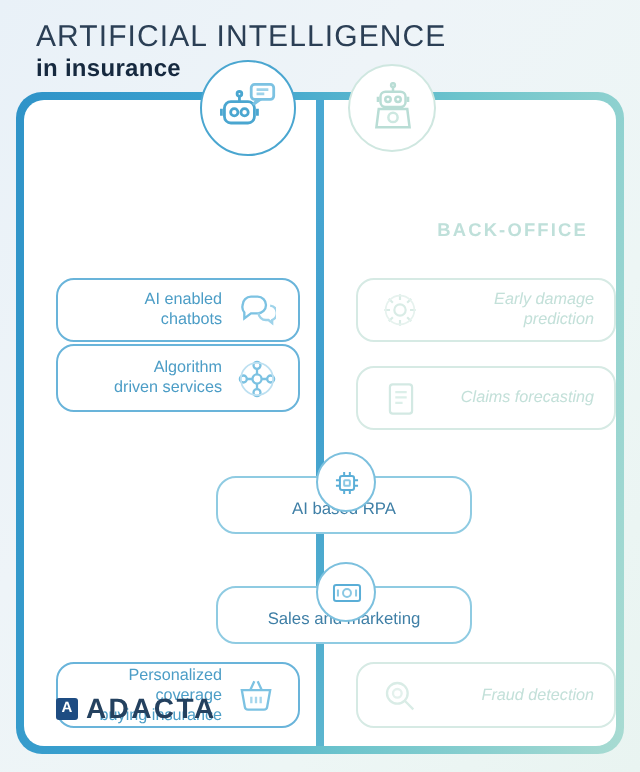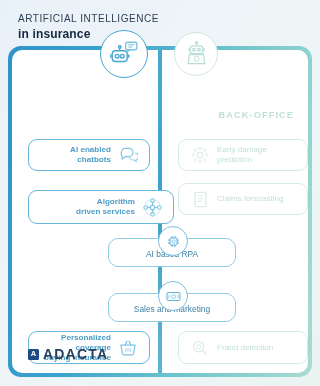--- a/index.html
+++ b/index.html
@@ -6,21 +6,21 @@
   body{
     width:320px;height:386px;overflow:hidden;
     font-family:"Liberation Sans", sans-serif;
     background:#ffffff;
   }
   .poster{position:relative;width:320px;height:386px;overflow:hidden;
     background:linear-gradient(125deg,#e9f1f8 0%,#eef4f8 35%,#edf6f5 70%,#e9f4f1 100%);}
 
   
   .header{position:absolute;left:18px;top:12px;z-index:6;}
-  .header .line1{font-size:10px;letter-spacing:.55px;color:#2b3f55;line-height:13px;}
+  .header .line1{font-size:15px;letter-spacing:.55px;color:#2b3f55;line-height:13px;}
   .header .line2{font-size:12px;font-weight:bold;letter-spacing:.15px;color:#16293f;line-height:16px;margin-top:1px;}
 
   
   .panel{position:absolute;left:8px;top:46px;width:304px;height:331px;
     border-radius:13px;
     background:linear-gradient(100deg,#2f93c8 0%,#3ba2cf 30%,#6dc4cc 62%,#a8dbd2 100%);
     padding:4px;box-sizing:border-box;}
   .panel-inner{position:relative;width:100%;height:100%;background:#ffffff;border-radius:10px;overflow:hidden;}
 
   
@@ -37,27 +37,27 @@
     display:flex;align-items:center;justify-content:center;box-sizing:border-box;}
   .badge.front{left:100px;top:30px;width:48px;height:48px;border:1.4px solid #4aa6d0;}
   .badge.back{left:174px;top:32px;width:44px;height:44px;border:1.3px solid #cfe7e0;}
 
   
   .card{position:absolute;box-sizing:border-box;border-radius:9px;background:#fff;
     display:flex;align-items:center;z-index:4;}
   .card.l{border:1.1px solid #69b4da;justify-content:space-between;padding:0 10px 0 12px;}
   .card.r{border:1.1px solid #d6eae4;justify-content:flex-start;padding:0 10px;}
   .card .txt{font-size:8.1px;line-height:10px;}
-  .card.l .txt{color:#4c9dc6;text-align:right;flex:1;padding-right:6px;font-weight:bold;}
-  .card.r .txt{color:#c3e0d9;text-align:left;flex:1;padding-left:6px;}
+  .card.l .txt{color:#4c9dc6;text-align:right;flex:1;padding-right:6px;}
+  .card.r .txt{color:#c3e0d9;text-align:right;flex:1;padding-left:6px;font-style:italic;}
   .ico{width:22px;height:22px;flex:0 0 22px;display:flex;align-items:center;justify-content:center;}
 
   
   #c-chatbots{left:16px;top:89px;width:122px;height:32px;}
-  #c-algorithm{left:16px;top:140px;width:146px;height:34px;}
+  #c-algorithm{left:16px;top:122px;width:122px;height:34px;}
   #c-personal{left:16px;top:281px;width:122px;height:33px;}
   
   #c-damage{left:166px;top:89px;width:130px;height:32px;}
   #c-claims{left:166px;top:133px;width:130px;height:32px;}
   #c-fraud{left:166px;top:281px;width:130px;height:33px;}
 
   
   .ccard{position:absolute;box-sizing:border-box;border-radius:10px;background:#fff;
     border:1.1px solid #8fcbe2;z-index:3;
     display:flex;align-items:flex-end;justify-content:center;}

